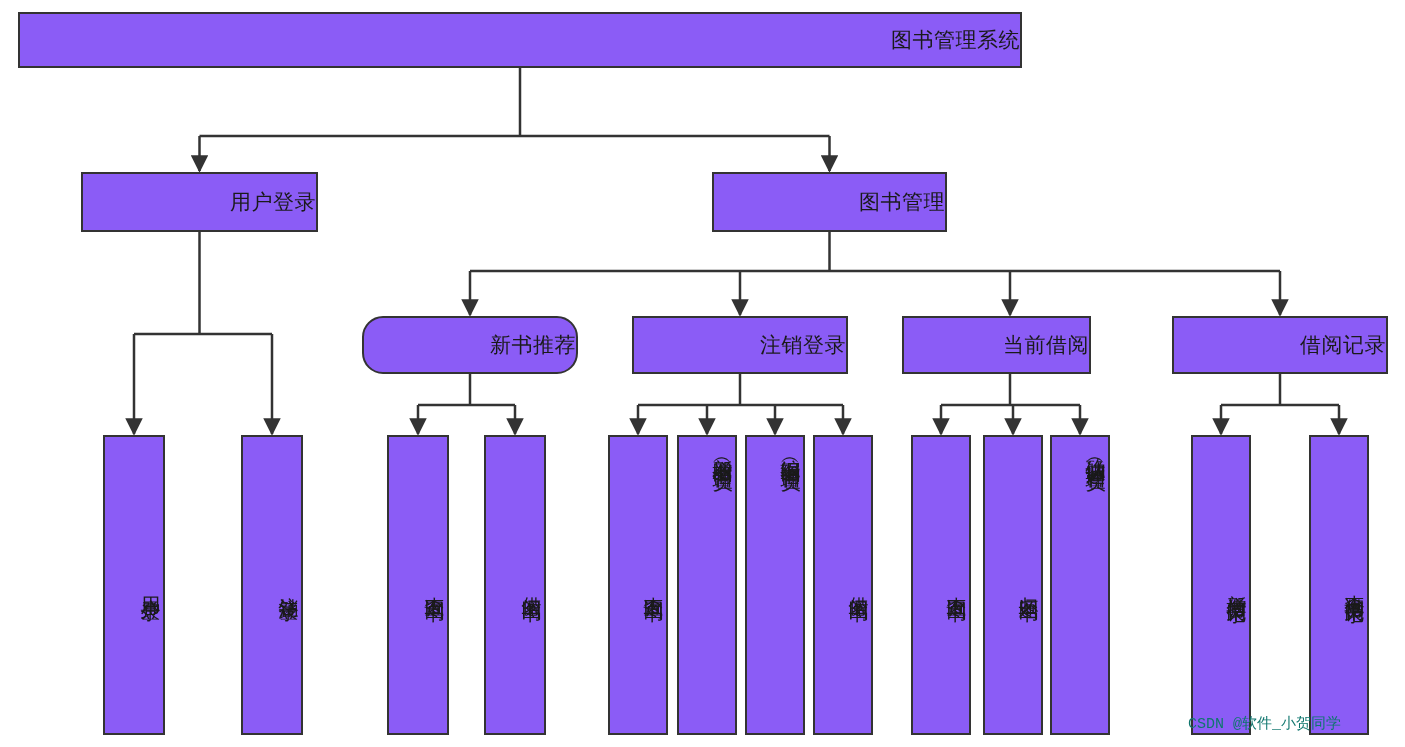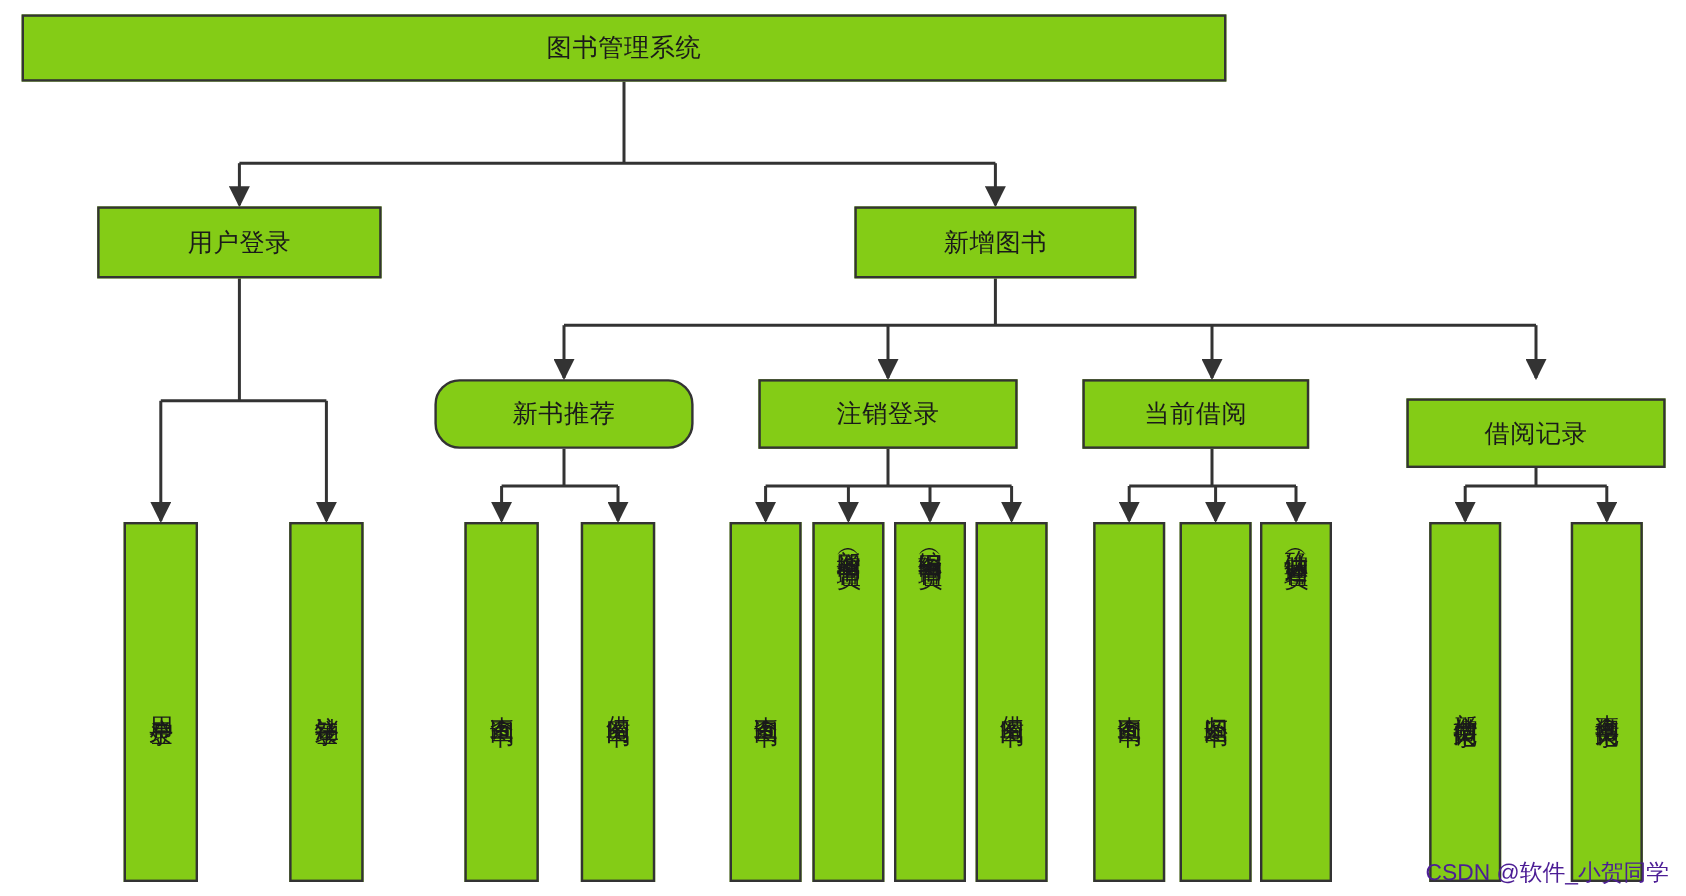--- a/index.html
+++ b/index.html
@@ -22,24 +22,24 @@
     position: absolute;
     left: 0;
     top: 0;
     width: 1405px;
     height: 747px;
   }
   .node {
     position: absolute;
     box-sizing: border-box;
     border: 2px solid #333333;
-    background: #84cc16;
+    background: #8b5cf6;
     display: flex;
     align-items: center;
-    justify-content: center;
+    justify-content: flex-end;
     z-index: 2;
   }
   .node .lbl {
     color: #1a1a1a;
     font-size: 21px;
     line-height: 1.28;
     letter-spacing: 0.5px;
     white-space: nowrap;
     text-align: center;
   }
@@ -55,25 +55,25 @@
   .node.vert {
     align-items: flex-start;
     padding-top: 6px;
   }
   .node.vert.mid {
     align-items: center;
     padding-top: 0;
   }
   .watermark {
     position: absolute;
-    color: #4c1d95;
-    font-size: 19px;
+    color: #0f766e;
+    font-size: 15px;
     white-space: nowrap;
     z-index: 5;
-    font-family: Liberation Sans, sans-serif;
+    font-family: Liberation Mono, monospace;
   }
 </style>
 </head>
 <body>
 
 <div id="canvas">
 
   <svg id="edges" viewBox="0 0 1405 747" xmlns="http://www.w3.org/2000/svg">
     <defs>
       <marker id="arrow" viewBox="0 0 10 10" refX="9" refY="5" markerWidth="7" markerHeight="7" orient="auto-start-reverse">
@@ -118,32 +118,32 @@
   </svg>
 
   <div id="nodes-layer">
       <div class="node" style="left: 18px; top: 12px; width: 1004px; height: 56px;">
         <span class="lbl">图书管理系统</span>
       </div>
       <div class="node" style="left: 81px; top: 172px; width: 237px; height: 60px;">
         <span class="lbl">用户登录</span>
       </div>
       <div class="node" style="left: 712px; top: 172px; width: 235px; height: 60px;">
-        <span class="lbl">新增图书</span>
+        <span class="lbl">图书管理</span>
       </div>
       <div class="node" style="left: 362px; top: 316px; width: 216px; height: 58px; border-radius: 21px;">
         <span class="lbl">新书推荐</span>
       </div>
       <div class="node" style="left: 632px; top: 316px; width: 216px; height: 58px;">
         <span class="lbl">注销登录</span>
       </div>
       <div class="node" style="left: 902px; top: 316px; width: 189px; height: 58px;">
         <span class="lbl">当前借阅</span>
       </div>
-      <div class="node" style="left: 1172px; top: 332px; width: 216px; height: 58px;">
+      <div class="node" style="left: 1172px; top: 316px; width: 216px; height: 58px;">
         <span class="lbl">借阅记录</span>
       </div>
       <div class="node vert mid" style="left: 103px; top: 435px; width: 62px; height: 300px;">
         <span class="lbl">用户登录</span>
       </div>
       <div class="node vert mid" style="left: 241px; top: 435px; width: 62px; height: 300px;">
         <span class="lbl">注销登录</span>
       </div>
       <div class="node vert mid" style="left: 387px; top: 435px; width: 62px; height: 300px;">
         <span class="lbl">查询图书</span>

